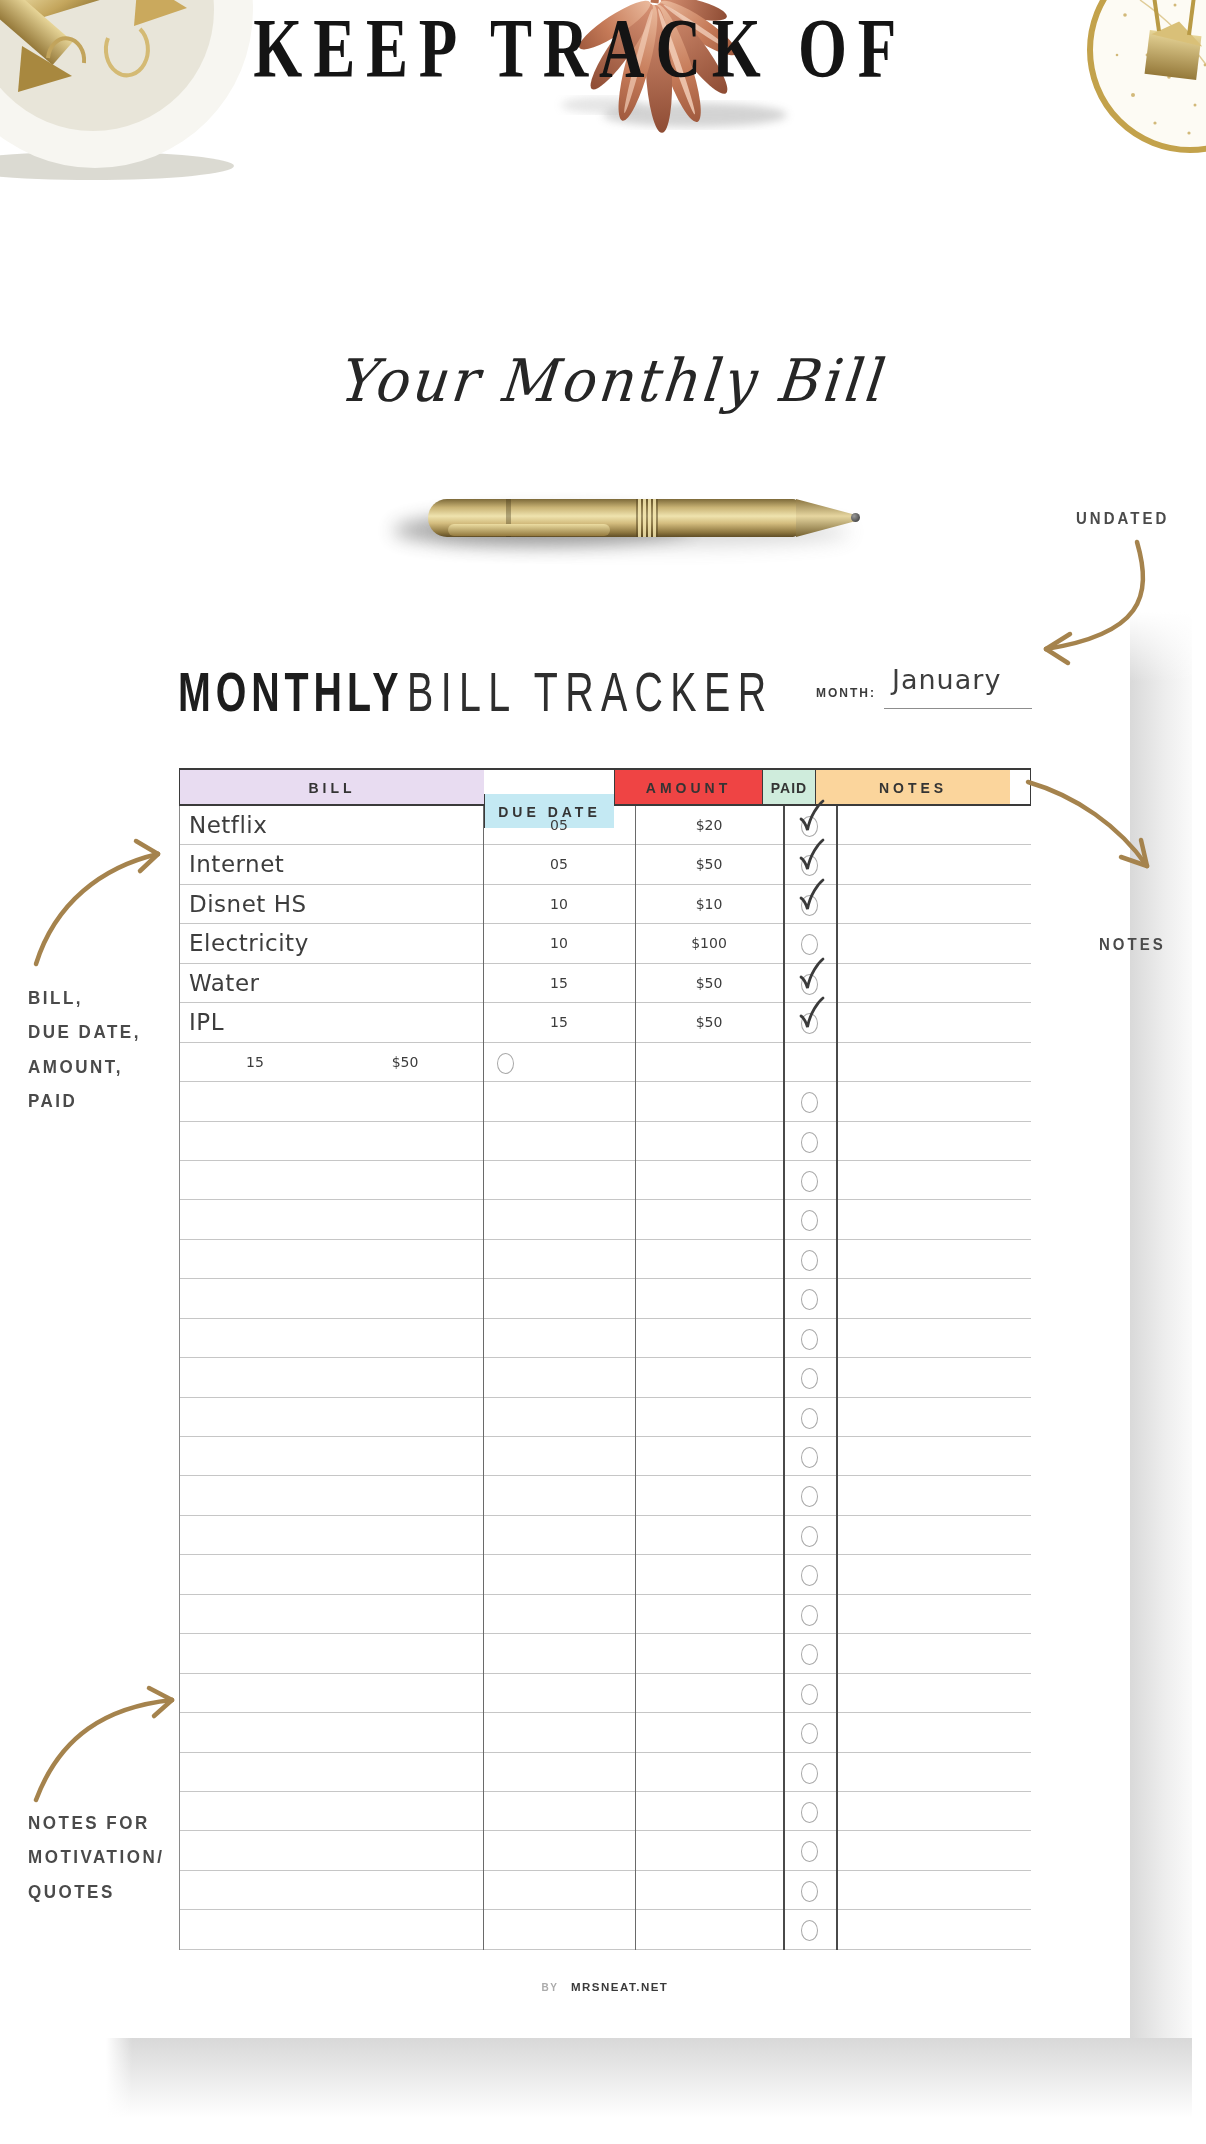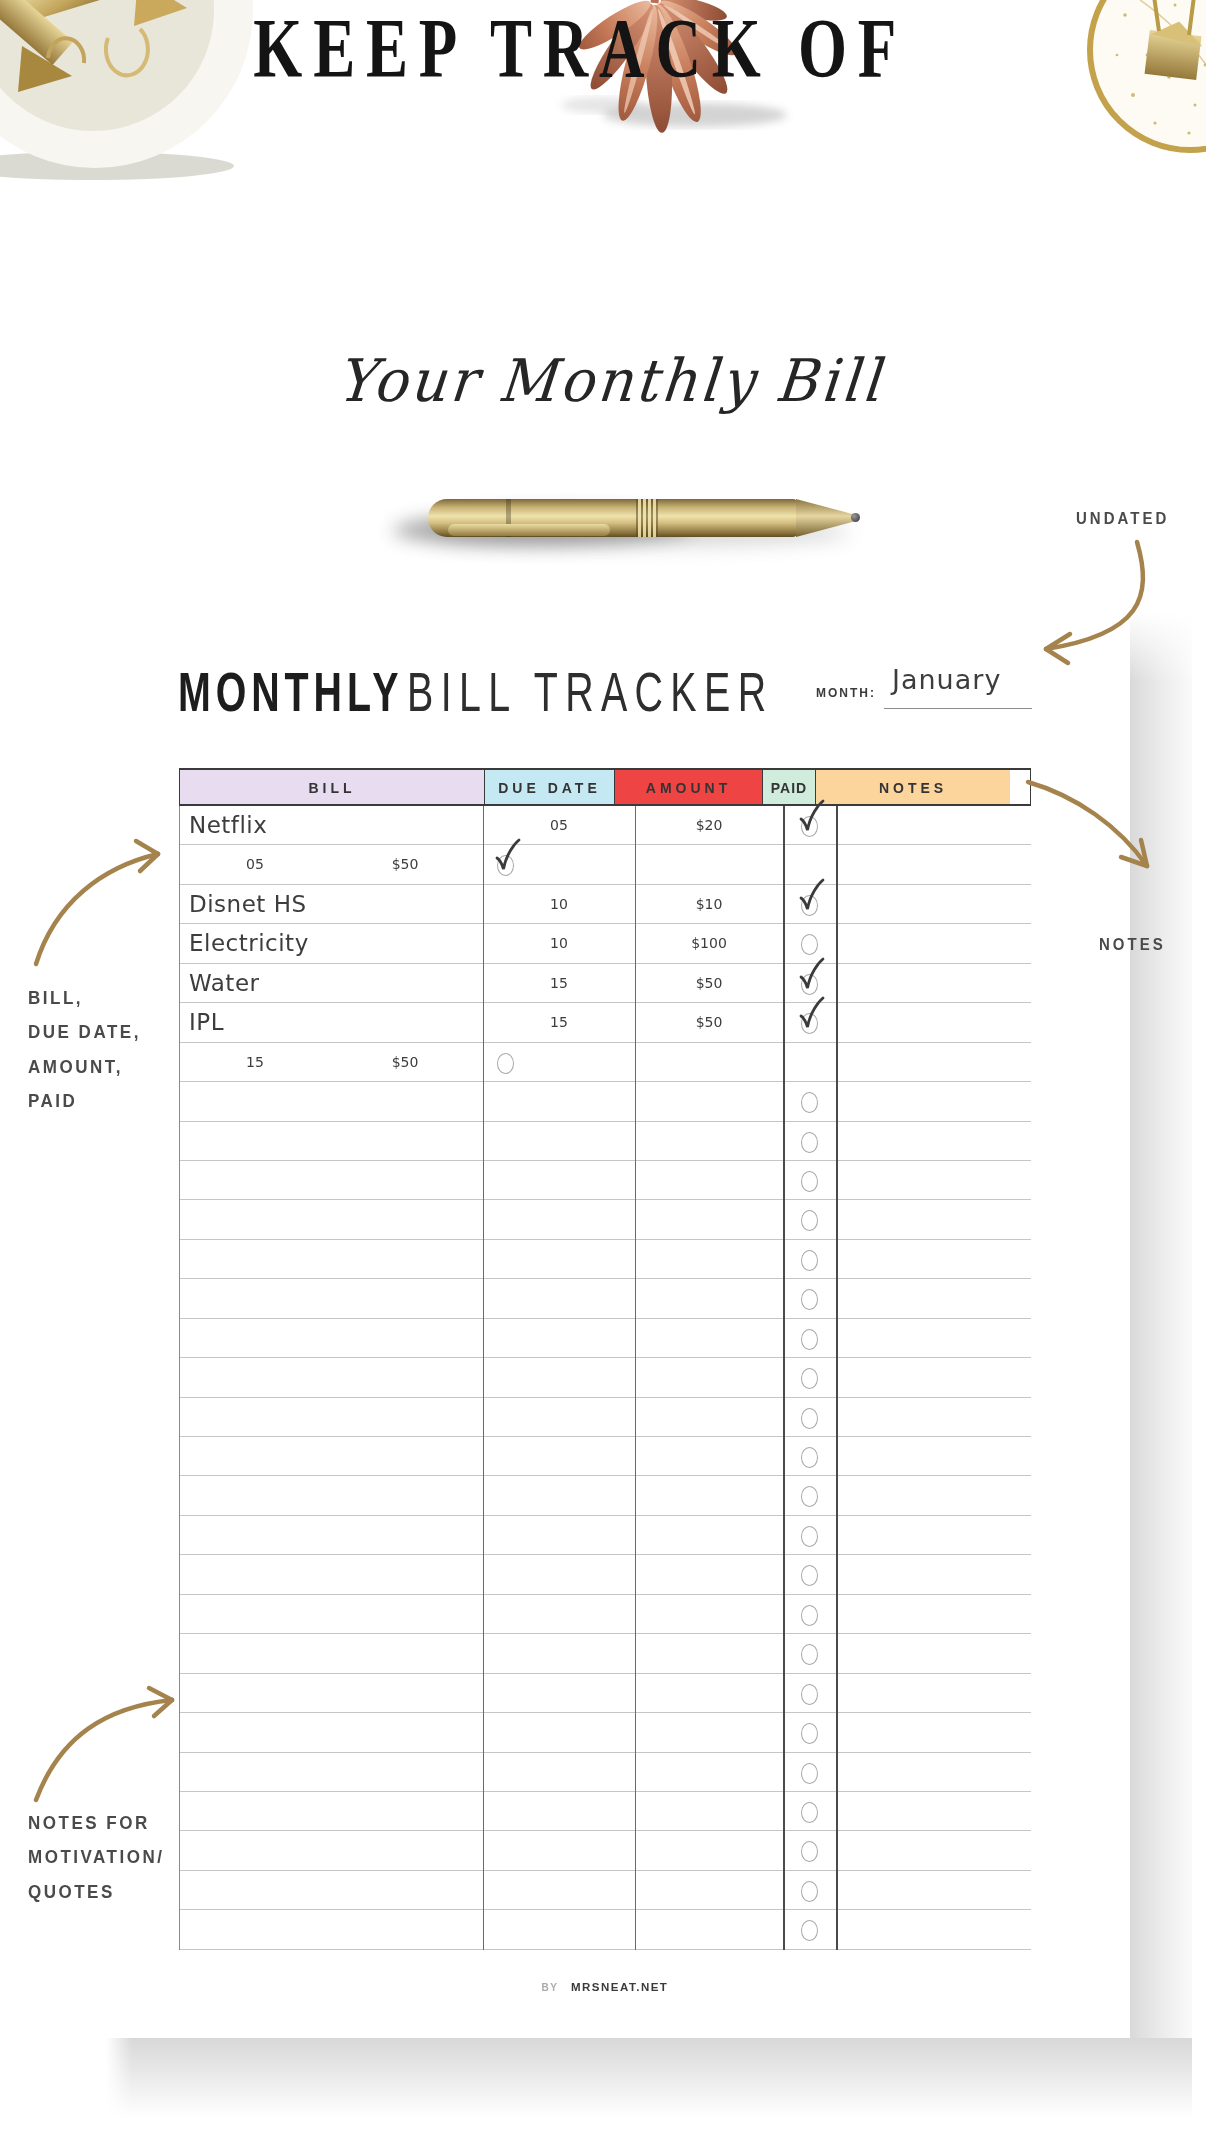--- a/index.html
+++ b/index.html
@@ -238,39 +238,40 @@
     <span class="h-bold">MONTHLY</span>
     <span class="h-light">BILL TRACKER</span>
   </div>
   <div class="abs display month-label">MONTH:</div>
   <div class="abs hand month-value">January</div>
   <div class="abs month-line"></div>
 
   <div class="abs bill-table">
     <div class="t-head">
         <div class="hc" style="width: 304px; background: rgb(232, 220, 241); letter-spacing: 4px;">BILL</div>
-        <div class="hc" style="width: 130px; background: rgb(196, 233, 243); letter-spacing: 4px;">DUE DATE</div>
+        <div class="hc" style="width: 130px; background: rgb(196, 233, 243); letter-spacing: 4px; margin-top: 24px;">DUE DATE</div>
         <div class="hc" style="width: 148px; background: #ef4444; letter-spacing: 4px;">AMOUNT</div>
         <div class="hc" style="width: 53px; background: rgb(207, 236, 220); letter-spacing: 1px;">PAID</div>
         <div class="hc" style="width: 195px; background: rgb(251, 213, 156); letter-spacing: 4px;">NOTES</div>
       </div>
     <div class="t-body">
         <div class="t-row">
           <div class="c-bill hand">Netflix</div>
           <div class="c-due hand">05</div>
           <div class="c-amount hand">$20</div>
           <div class="c-paid">
             <span class="paid-circle"></span>
             <svg class="tick" viewBox="0 0 28 36">
               <path d="M4,20 C7,22 9,26 10.5,31 C13,17 21,6 26,2" fill="none" stroke="#3b3b3b" stroke-width="2.8" stroke-linecap="round"></path>
             </svg>
           </div>
           <div class="c-notes hand"></div>
         </div>
         <div class="t-row">
+          <div class="c-bill hand">Internet</div>
           <div class="c-due hand">05</div>
           <div class="c-amount hand">$50</div>
           <div class="c-paid">
             <span class="paid-circle"></span>
             <svg class="tick" viewBox="0 0 28 36">
               <path d="M4,20 C7,22 9,26 10.5,31 C13,17 21,6 26,2" fill="none" stroke="#3b3b3b" stroke-width="2.8" stroke-linecap="round"></path>
             </svg>
           </div>
           <div class="c-notes hand"></div>
         </div>

